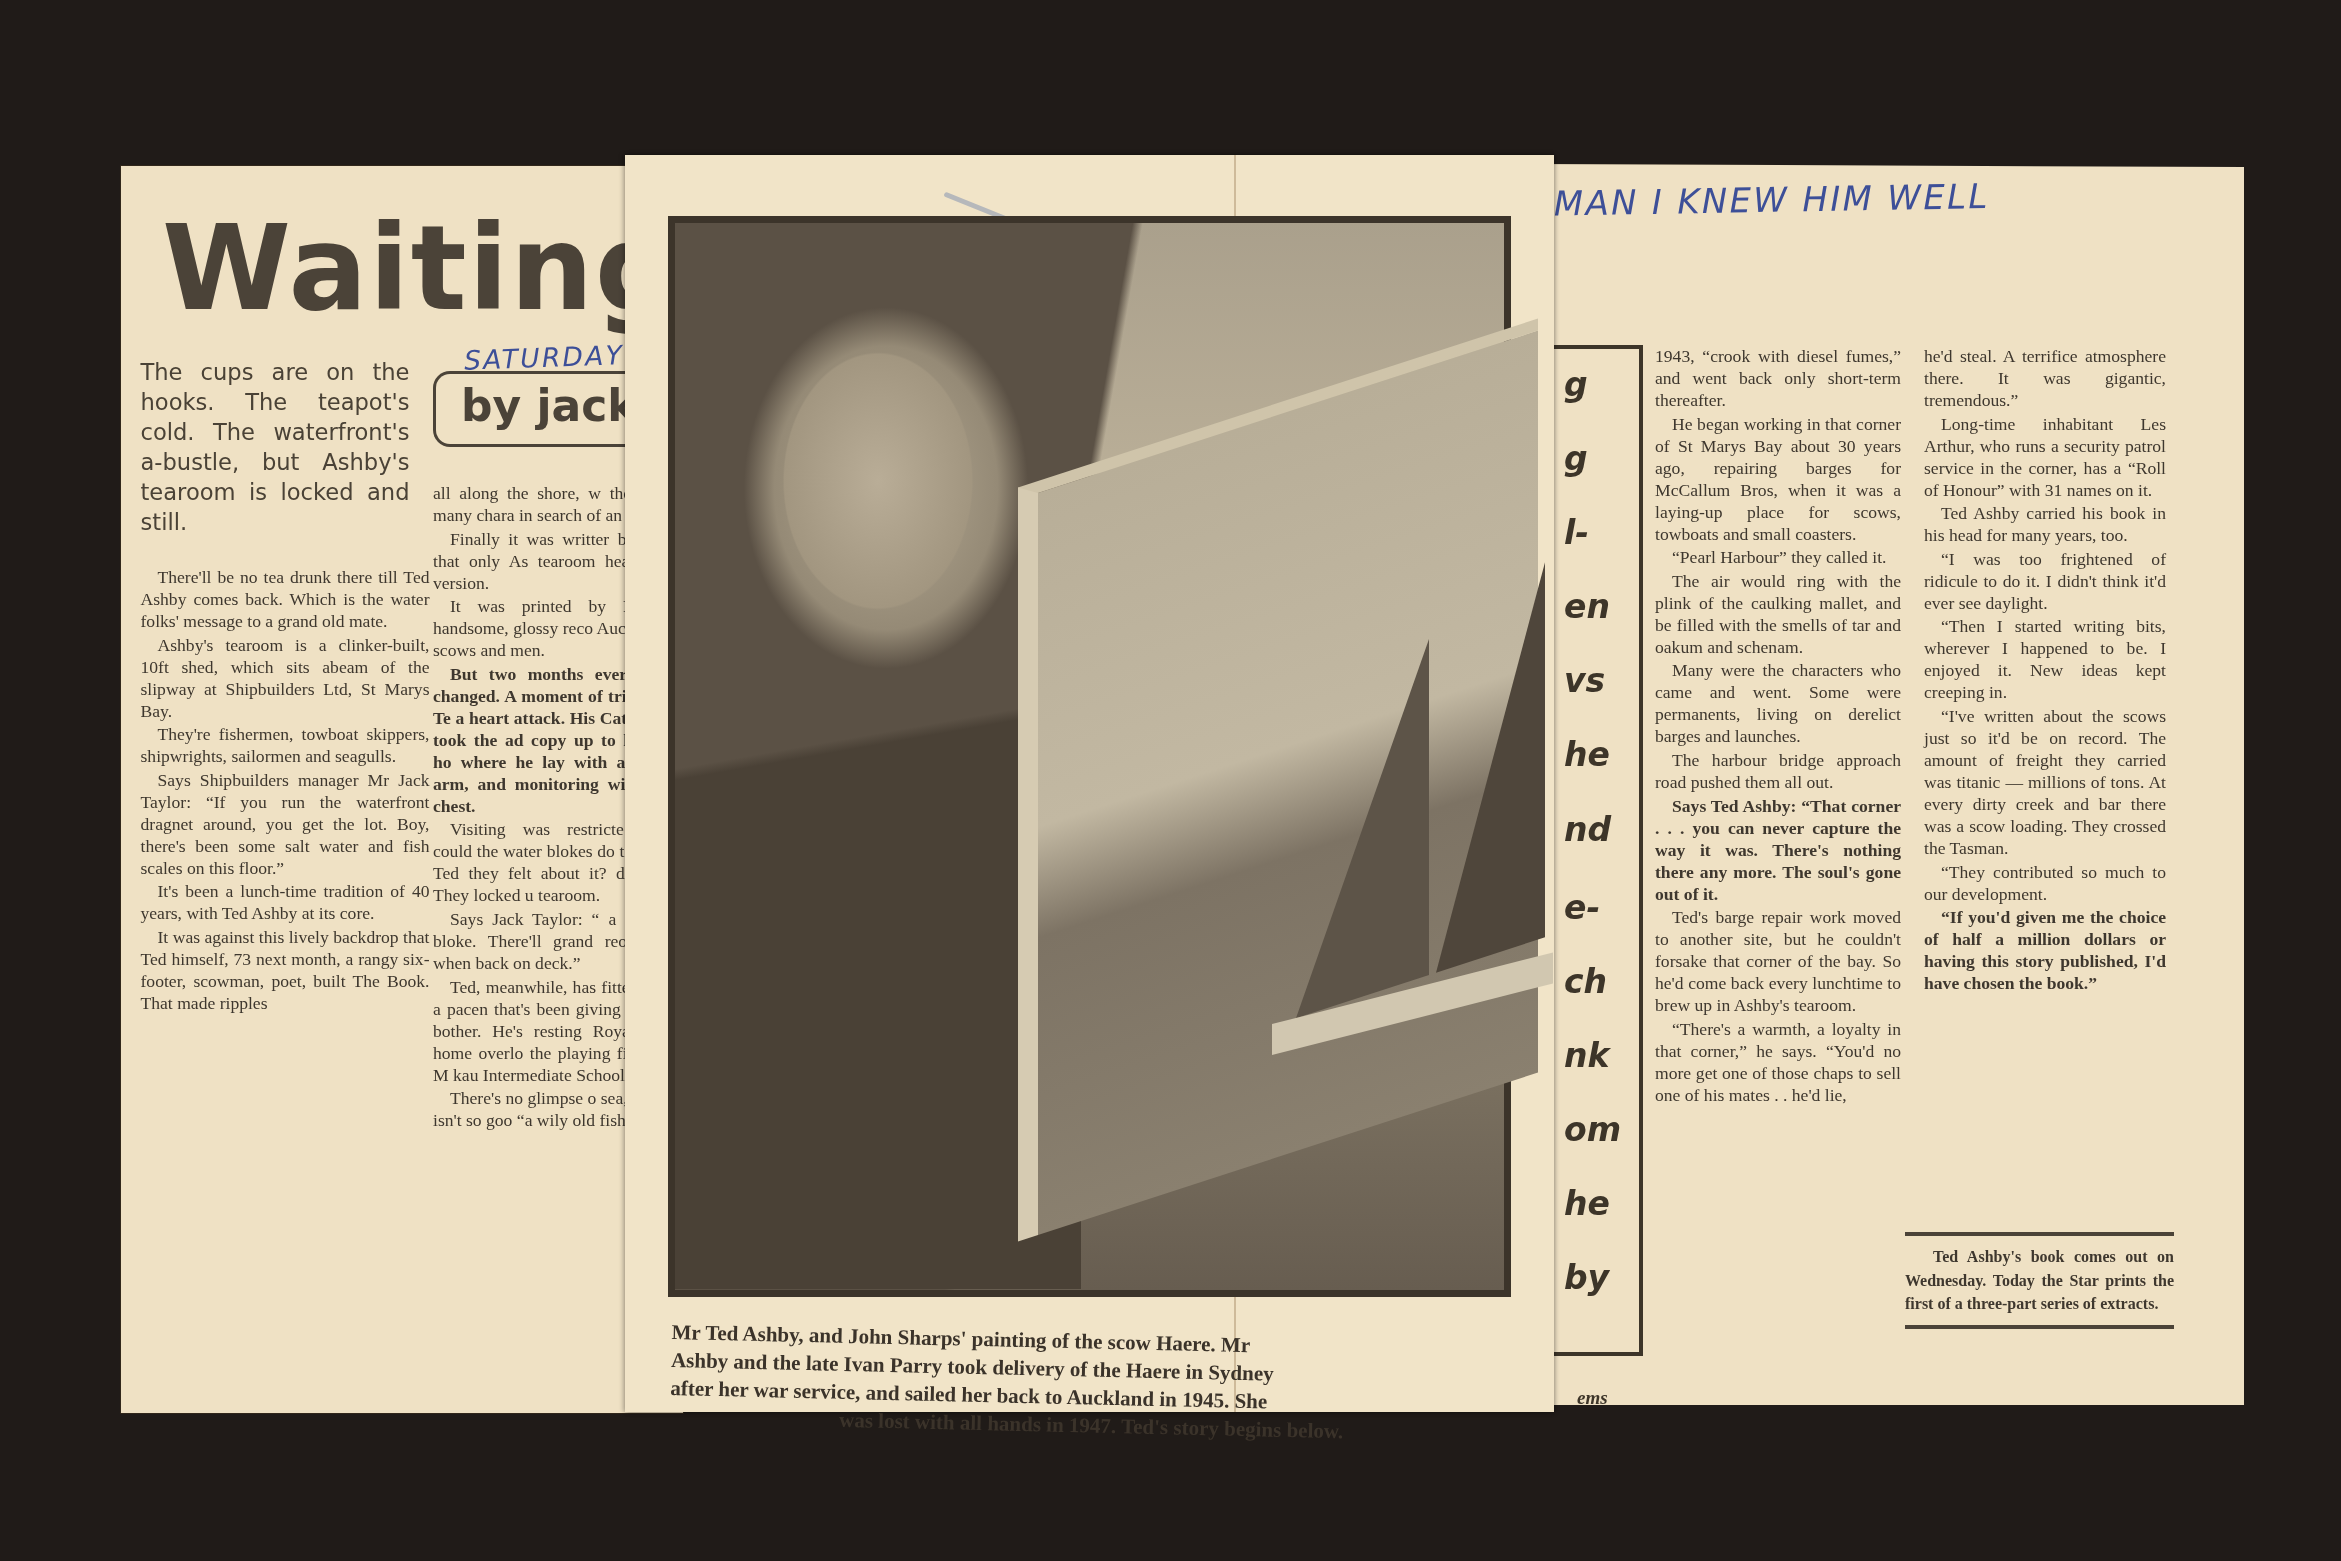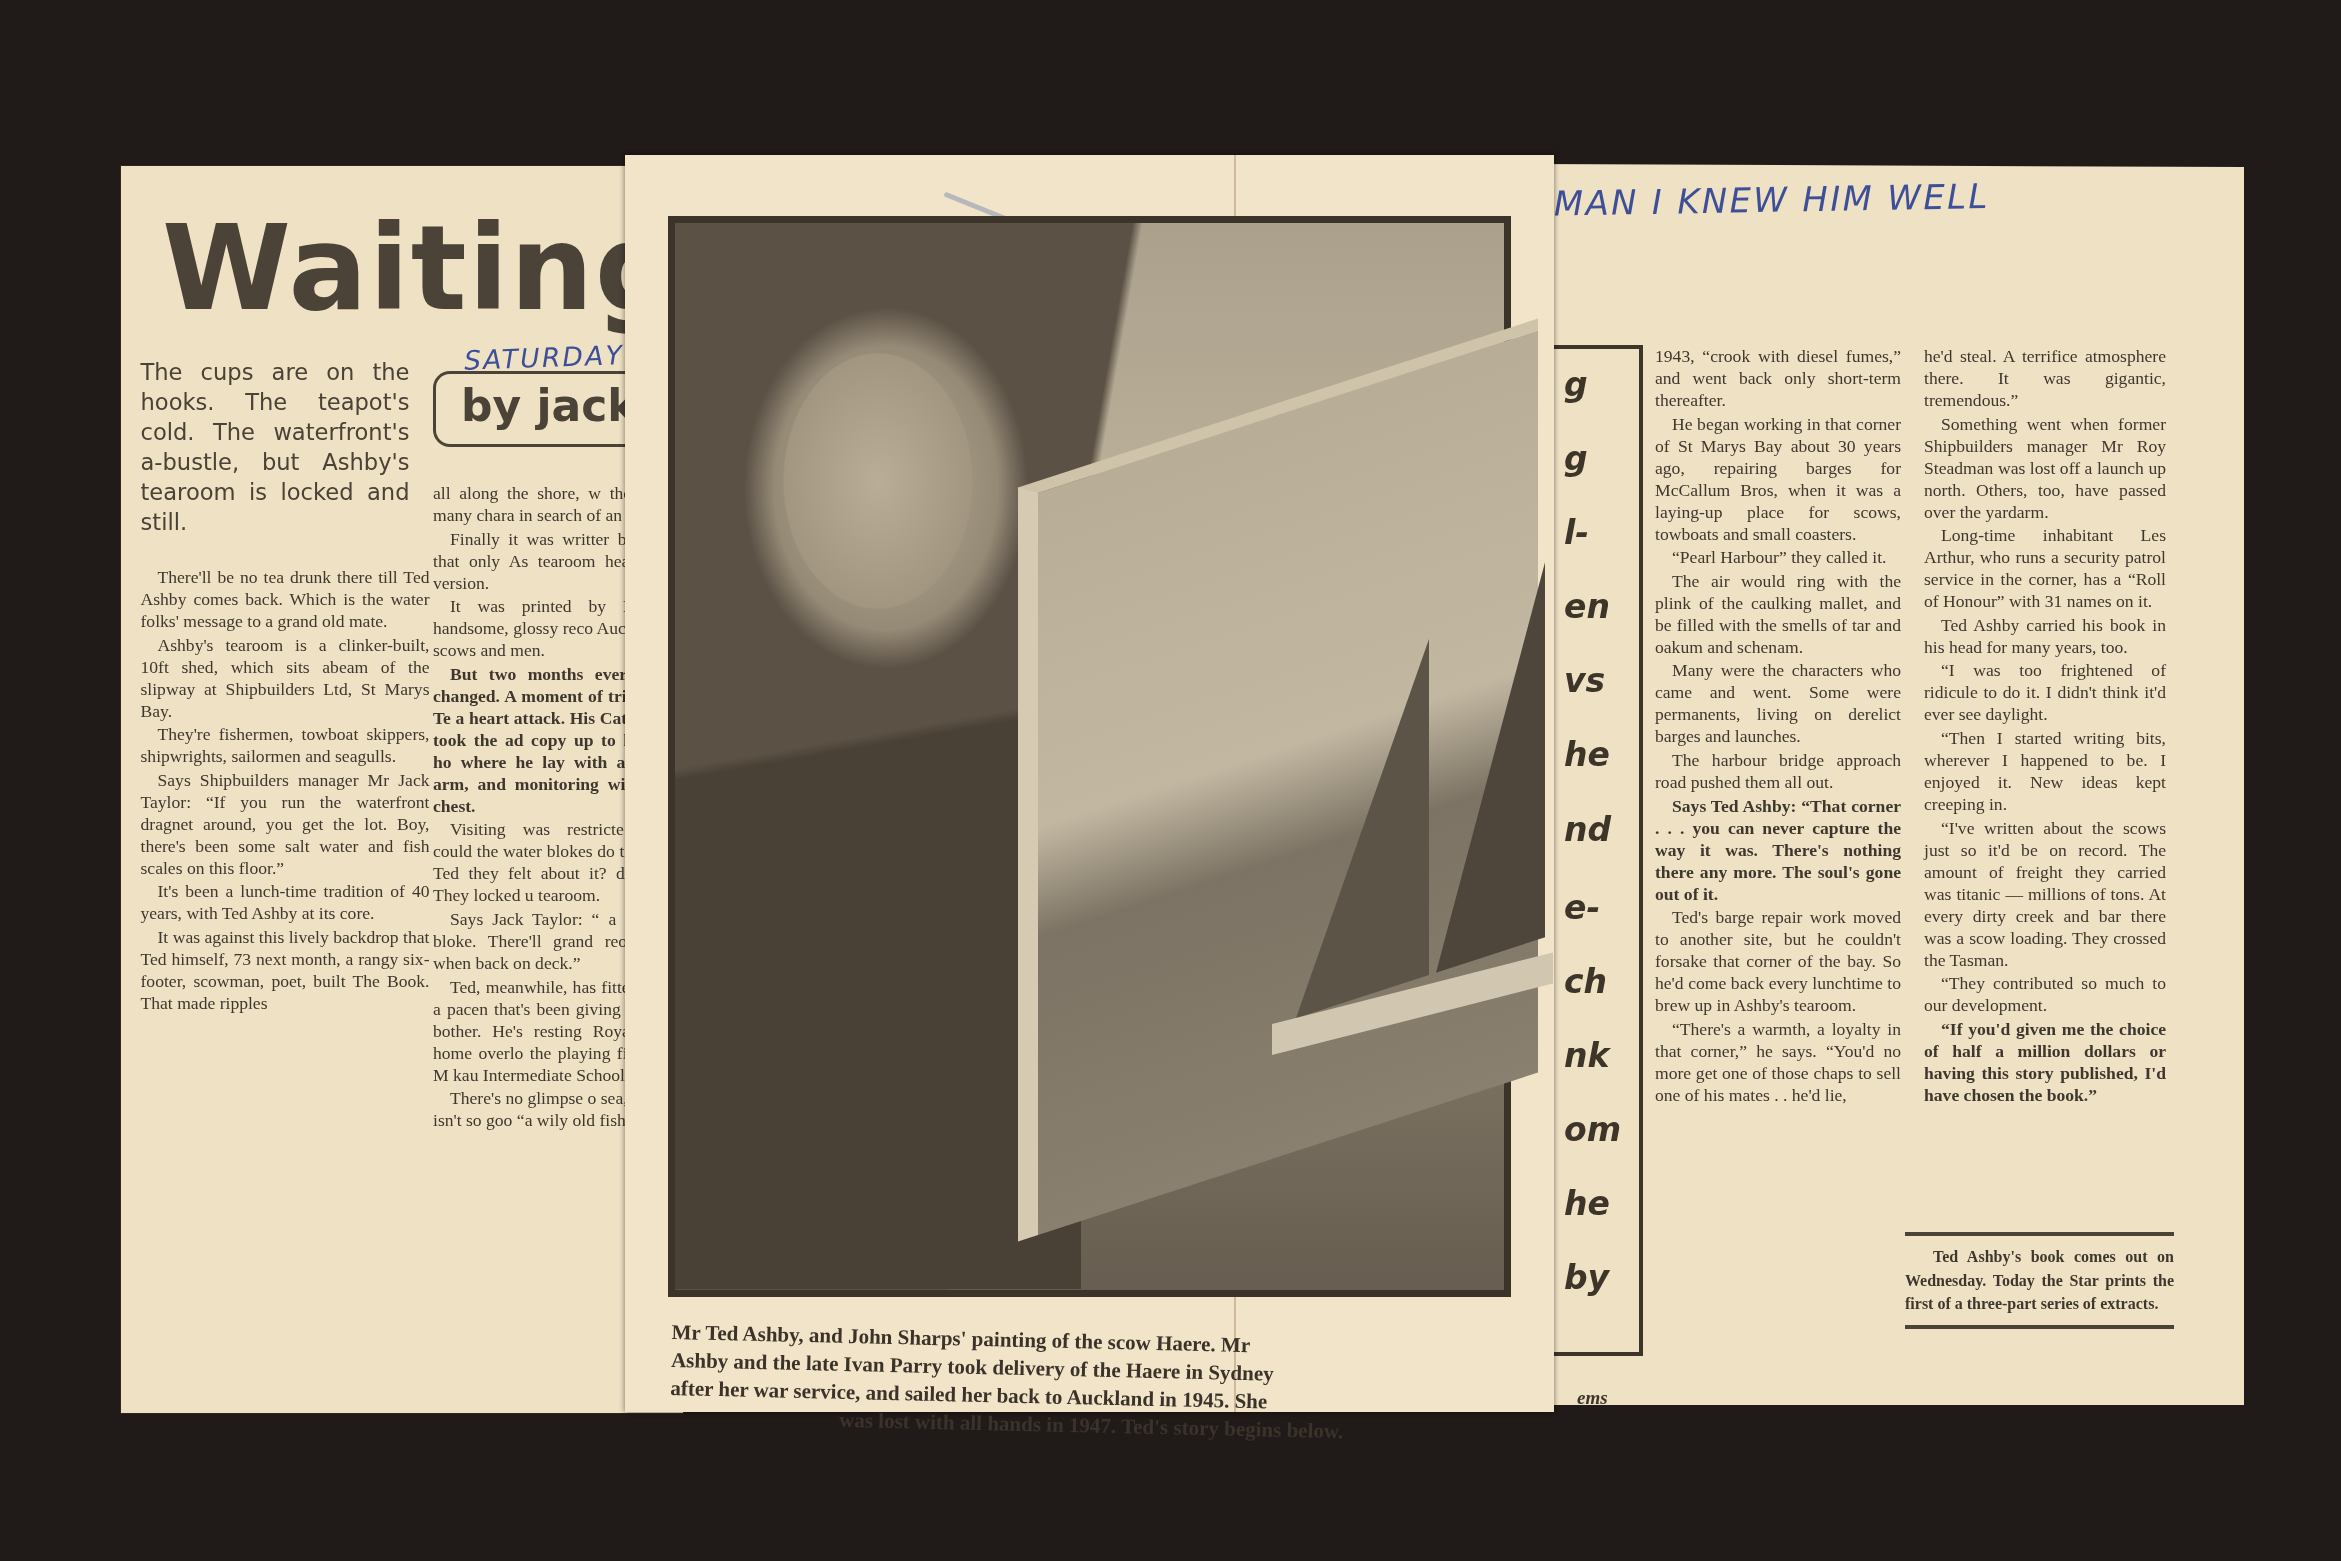--- a/index.html
+++ b/index.html
@@ -189,21 +189,20 @@
     <p>The air would ring with the plink of the caulking mallet, and be filled with the smells of tar and oakum and schenam.</p>
     <p>Many were the characters who came and went. Some were permanents, living on derelict barges and launches.</p>
     <p>The harbour bridge approach road pushed them all out.</p>
     <p class="b">Says Ted Ashby: “That corner . . . you can never capture the way it was. There's nothing there any more. The soul's gone out of it.</p>
     <p>Ted's barge repair work moved to another site, but he couldn't forsake that corner of the bay. So he'd come back every lunchtime to brew up in Ashby's tearoom.</p>
     <p>“There's a warmth, a loyalty in that corner,” he says. “You'd no more get one of those chaps to sell one of his mates . . he'd lie,</p>
   </div>
 
   <div class="col" id="col-right-2">
     <p style="text-indent:0">he'd steal. A terrifice atmosphere there. It was gigantic, tremendous.”</p>
-    <p>Something went when former Shipbuilders manager Mr Roy Steadman was lost off a launch up north. Others, too, have passed over the yardarm.</p>
     <p>Long-time inhabitant Les Arthur, who runs a security patrol service in the corner, has a “Roll of Honour” with 31 names on it.</p>
     <p>Ted Ashby carried his book in his head for many years, too.</p>
     <p>“I was too frightened of ridicule to do it. I didn't think it'd ever see daylight.</p>
     <p>“Then I started writing bits, wherever I happened to be. I enjoyed it. New ideas kept creeping in.</p>
     <p>“I've written about the scows just so it'd be on record. The amount of freight they carried was titanic — millions of tons. At every dirty creek and bar there was a scow loading. They crossed the Tasman.</p>
     <p>“They contributed so much to our development.</p>
     <p class="b">“If you'd given me the choice of half a million dollars or having this story published, I'd have chosen the book.”</p>
   </div>
 
   <div class="note-box">

